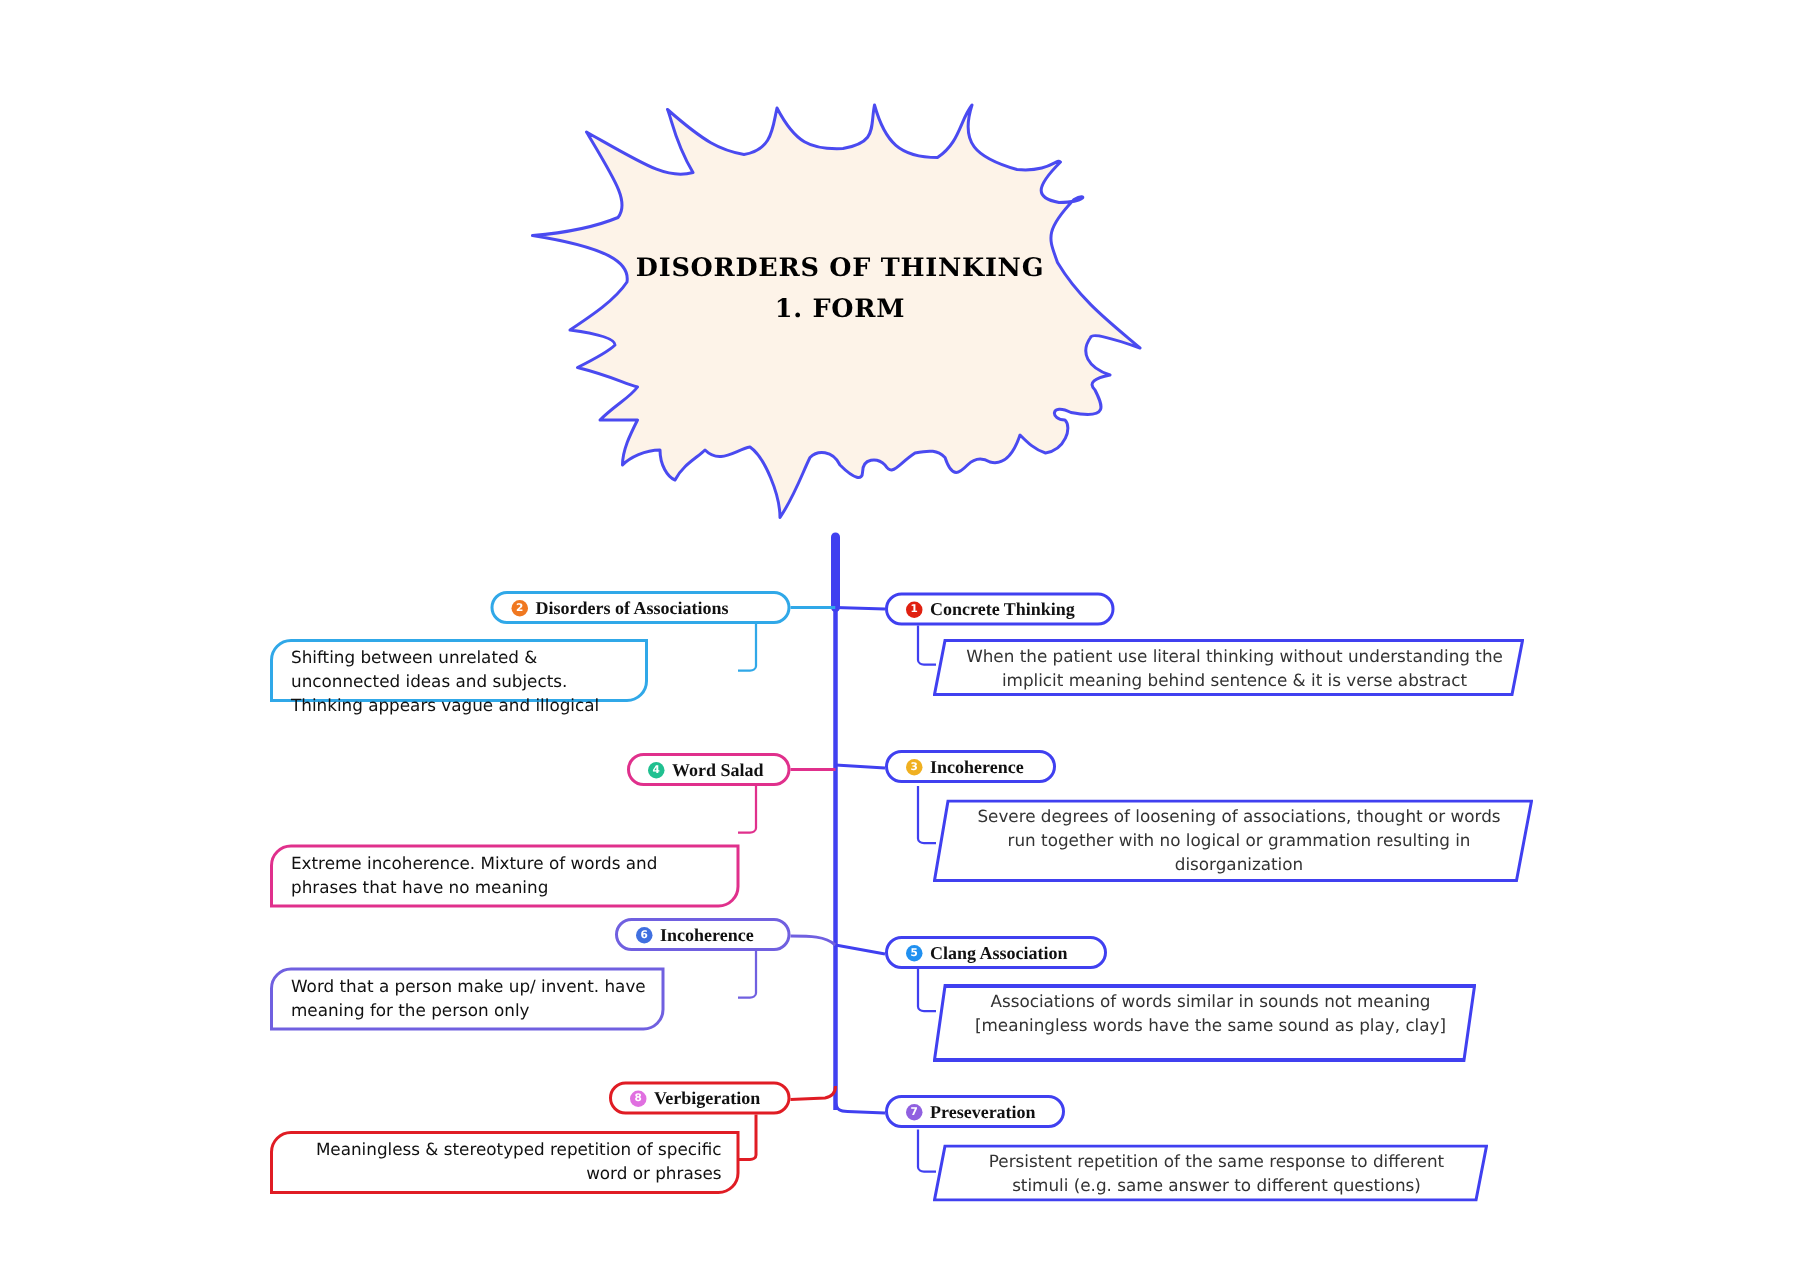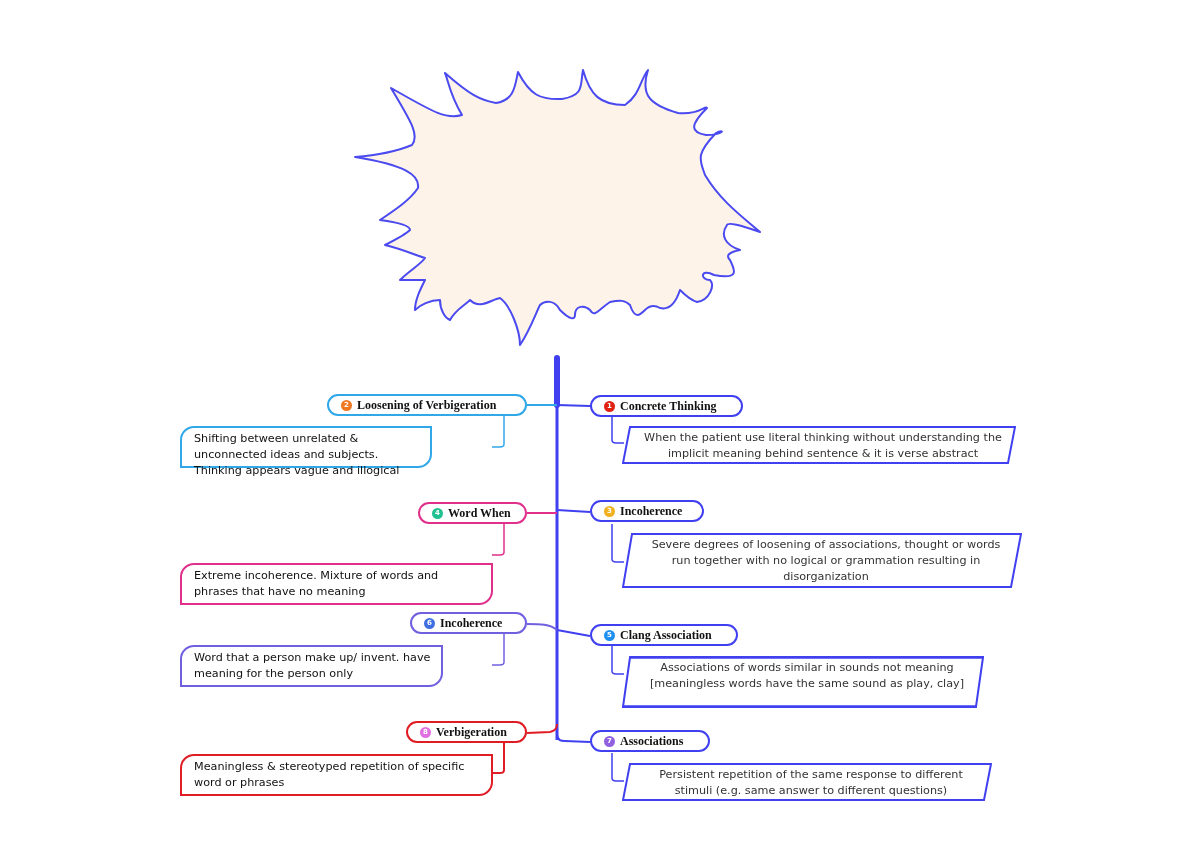--- a/index.html
+++ b/index.html
@@ -62,51 +62,53 @@
   <path d="M504,634 L504,662 C504,664 502,665 500,665 L492,665" stroke="#7060e0" stroke-width="1.5" fill="none"></path>
   <path d="M504,743 L504,770 C504,772 502,773 500,773 L492,773" stroke="#e01c24" stroke-width="2" fill="none"></path>
 
   <path d="M612,417 L612,440 C612,442 614,443 616,443 L624,443" stroke="#4040f0" stroke-width="1.5" fill="none"></path>
   <path d="M612,524 L612,559 C612,561 614,562 616,562 L624,562" stroke="#4040f0" stroke-width="1.5" fill="none"></path>
   <path d="M612,646 L612,671 C612,673 614,674 616,674 L624,674" stroke="#4040f0" stroke-width="1.5" fill="none"></path>
   <path d="M612,753 L612,778 C612,780 614,781 616,781 L624,781" stroke="#4040f0" stroke-width="1.5" fill="none"></path>
 </svg>
 
 <div class="title-wrap">
+  <div class="title-line">Disorders of Thinking</div>
+  <div class="title-line">1. Form</div>
 </div>
 
 <div class="topic" style="left:327px; top:394px; width:200px; border-color:#30a8e8;">
   <span class="badge" style="background:#f07820;">2</span>
-  <span class="label">Loosening of Verbigeration</span>
+  <span class="label">Disorders of Associations</span>
 </div>
 <div class="note-left" style="left:180px; top:426px; width:252px; height:42px; border-color:#30a8e8;">
   <span>Shifting between unrelated &amp; unconnected ideas and subjects. Thinking appears vague and illogical</span>
 </div>
 
 <div class="topic" style="left:418px; top:502px; width:109px; border-color:#e0308c;">
   <span class="badge" style="background:#20c090;">4</span>
-  <span class="label">Word When</span>
+  <span class="label">Word Salad</span>
 </div>
 <div class="note-left" style="left:180px; top:535px; width:313px; height:42px; border-color:#e0308c;margin-top:28px;">
   <span>Extreme incoherence. Mixture of words and phrases that have no meaning</span>
 </div>
 
 <div class="topic" style="left:410px; top:612px; width:117px; border-color:#7060e0;">
   <span class="badge" style="background:#4070e0;">6</span>
   <span class="label">Incoherence</span>
 </div>
 <div class="note-left" style="left:180px; top:645px; width:263px; height:42px; border-color:#7060e0;">
   <span>Word that a person make up/ invent. have meaning for the person only</span>
 </div>
 
 <div class="topic" style="left:406px; top:721px; width:121px; border-color:#e01c24;">
   <span class="badge" style="background:#e070e0;">8</span>
   <span class="label">Verbigeration</span>
 </div>
-<div class="note-left" style="left:180px; top:754px; width:313px; height:42px; border-color:#e01c24;">
+<div class="note-left" style="left:180px; top:754px; width:313px; height:42px; border-color:#e01c24;text-align:right;">
   <span>Meaningless &amp; stereotyped repetition of specific word or phrases</span>
 </div>
 
 <div class="topic" style="left:590px; top:395px; width:153px; border-color:#4040f0;">
   <span class="badge" style="background:#e02010;">1</span>
   <span class="label">Concrete Thinking</span>
 </div>
 <div class="note-right" style="left:622px; top:426px; width:394px; height:38px;">
   <svg class="shape" viewBox="0 0 394 38" preserveAspectRatio="none">
       <polygon points="8,1 393,1 386,37 1,37" fill="#fff" stroke="#4040f0" stroke-width="2"></polygon>
@@ -131,20 +133,20 @@
 </div>
 <div class="note-right" style="left:622px; top:656px; width:362px; height:52px;">
   <svg class="shape" viewBox="0 0 362 38" preserveAspectRatio="none">
       <polygon points="8,1 361,1 354,37 1,37" fill="#fff" stroke="#4040f0" stroke-width="2"></polygon>
     </svg>
   <div class="txt">Associations of words similar in sounds not meaning [meaningless words have the same sound as play, clay]</div>
 </div>
 
 <div class="topic" style="left:590px; top:730px; width:120px; border-color:#4040f0;">
   <span class="badge" style="background:#9060e0;">7</span>
-  <span class="label">Associations</span>
+  <span class="label">Preseveration</span>
 </div>
 <div class="note-right" style="left:622px; top:763px; width:370px; height:38px;">
   <svg class="shape" viewBox="0 0 370 38" preserveAspectRatio="none">
       <polygon points="8,1 369,1 362,37 1,37" fill="#fff" stroke="#4040f0" stroke-width="2"></polygon>
     </svg>
   <div class="txt">Persistent repetition of the same response to different stimuli (e.g. same answer to different questions)</div>
 </div>
 
 </body></html>

